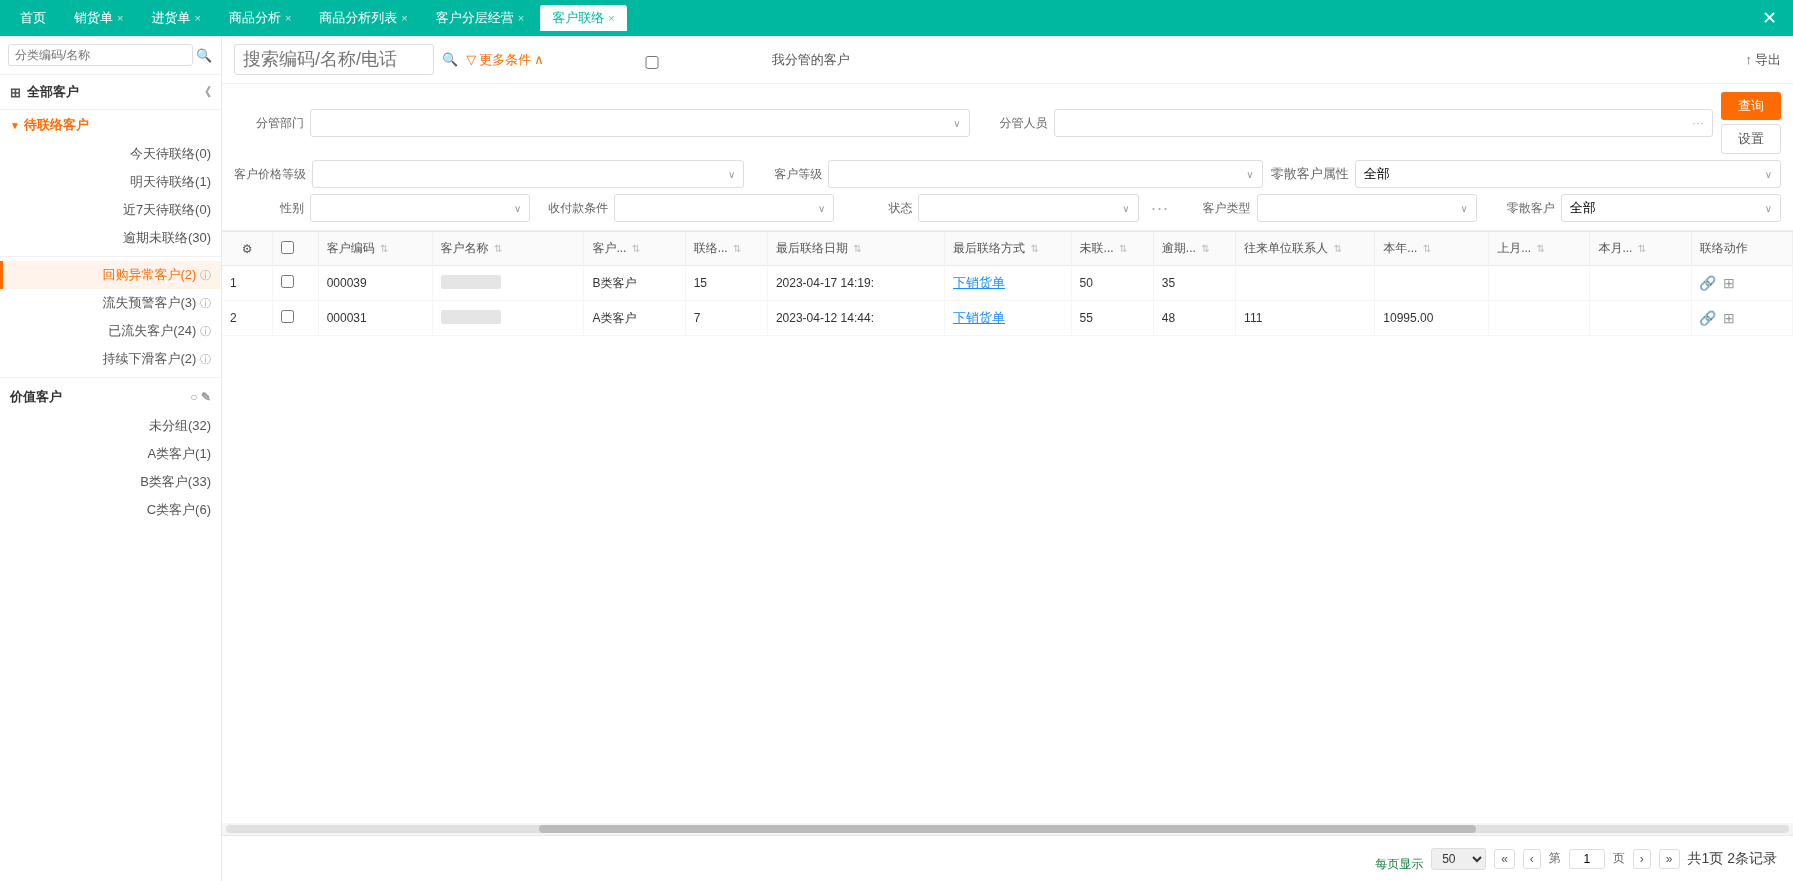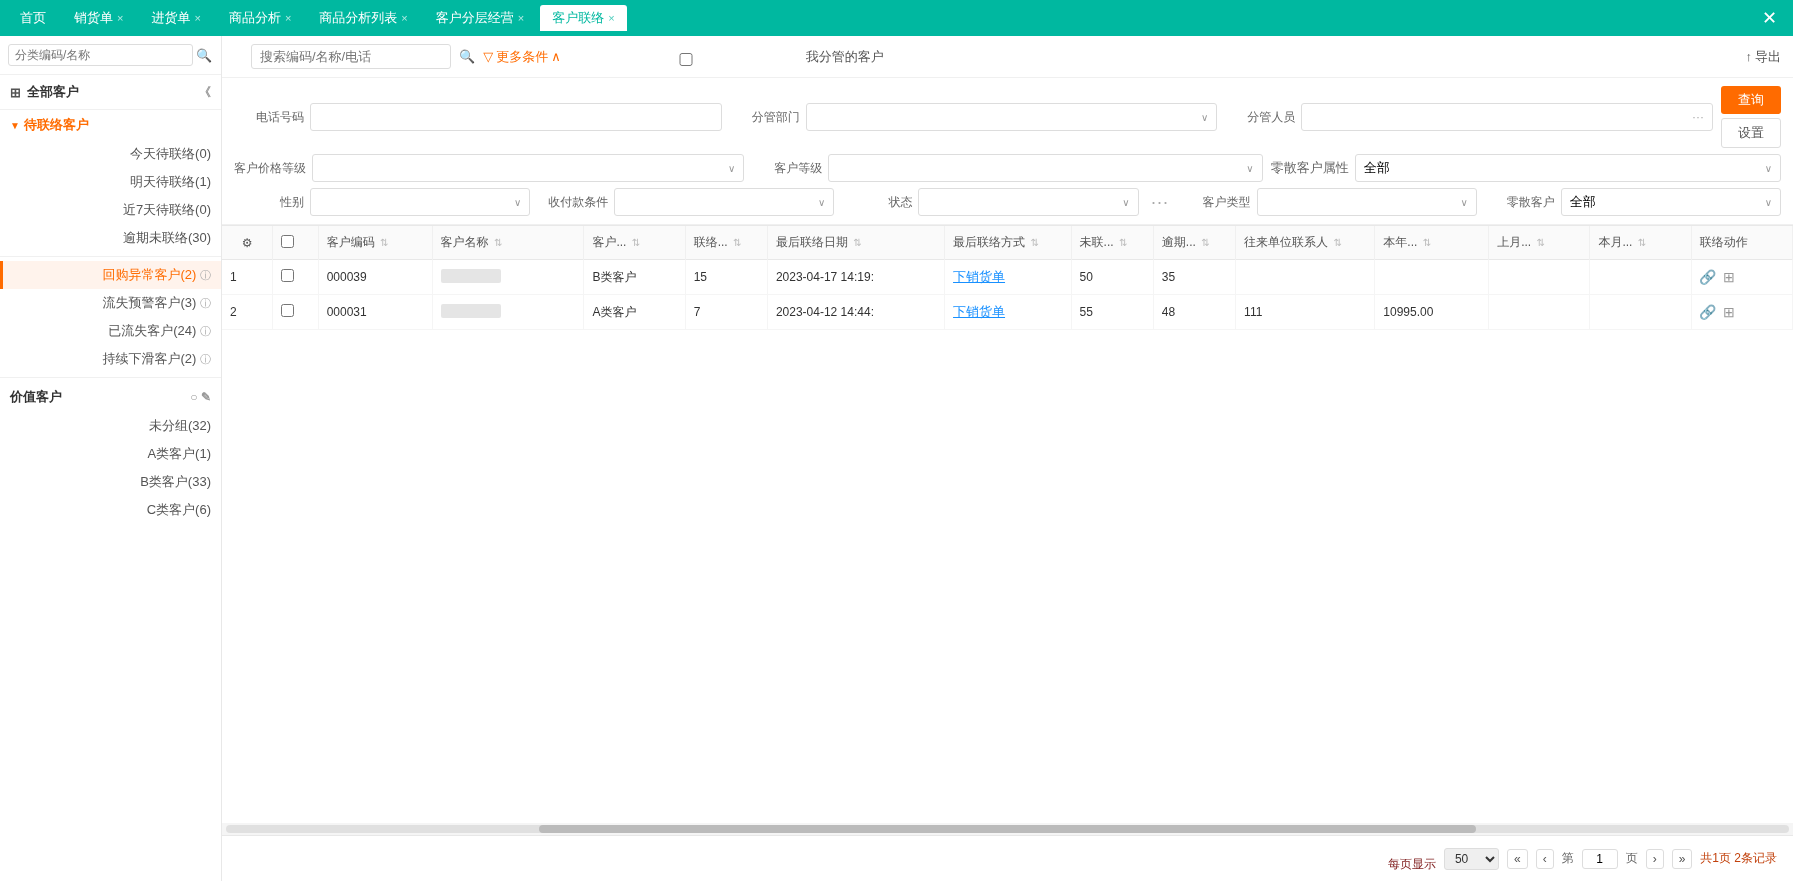--- a/index.html
+++ b/index.html
@@ -178,22 +178,21 @@
       display: flex;
       align-items: center;
       gap: 8px;
     }
     .filter-bar input {
       border: 1px solid #ddd;
       border-radius: 3px;
       padding: 4px 8px;
       width: 200px;
       outline: none;
-      font-size: 13px;
-      margin-left: 17px;
+      font-size: 18px;
     }
     .filter-btn {
       color: #ff6b00;
       cursor: pointer;
       display: flex;
       align-items: center;
       gap: 3px;
       font-size: 13px;
     }
     .my-customers-check {
@@ -365,21 +364,21 @@
     
     .footer-bar {
       background: #fff;
       border-top: 1px solid #e8e8e8;
       padding: 8px 16px;
       display: flex;
       align-items: center;
       justify-content: flex-end;
       gap: 8px;
     }
-    .per-page-label { color: #7f1d1d; font-size: 12px; margin-top: 12px; }
+    .per-page-label { color: #15803d; font-size: 12px; margin-top: 12px; }
     .per-page-select {
       border: 1px solid #ddd;
       border-radius: 3px;
       padding: 2px 6px;
       font-size: 12px;
       color: #333;
       cursor: pointer;
     }
     .pagination-btn {
       border: 1px solid #ddd;
@@ -392,21 +391,21 @@
     }
     .page-input {
       border: 1px solid #ddd;
       border-radius: 3px;
       padding: 2px 6px;
       width: 36px;
       text-align: center;
       font-size: 12px;
       outline: none;
     }
-    .total-text { color: #c2410c; font-size: 12px; }
+    .total-text { color: #404040; font-size: 14px; }
 
     
     .scroll-bar-area {
       background: #f5f5f5;
       height: 12px;
       display: flex;
       align-items: center;
       padding: 2px 4px;
     }
     .scroll-track {
@@ -520,26 +519,20 @@
       </label>
       <span class="export-btn">
         <span>↑</span>
         <span>导出</span>
       </span>
     </div>
 
     <div class="advanced-filter">
 
       <div class="filter-row">
-        <div class="filter-field">
-          <label>电话号码</label>
-          <div class="field-input">
-            <span></span>
-          </div>
-        </div>
         <div class="filter-field">
           <label>分管部门</label>
           <div class="field-input">
             <span></span>
             <span class="caret">∨</span>
           </div>
         </div>
         <div class="filter-field">
           <label>分管人员</label>
           <div class="field-input">

